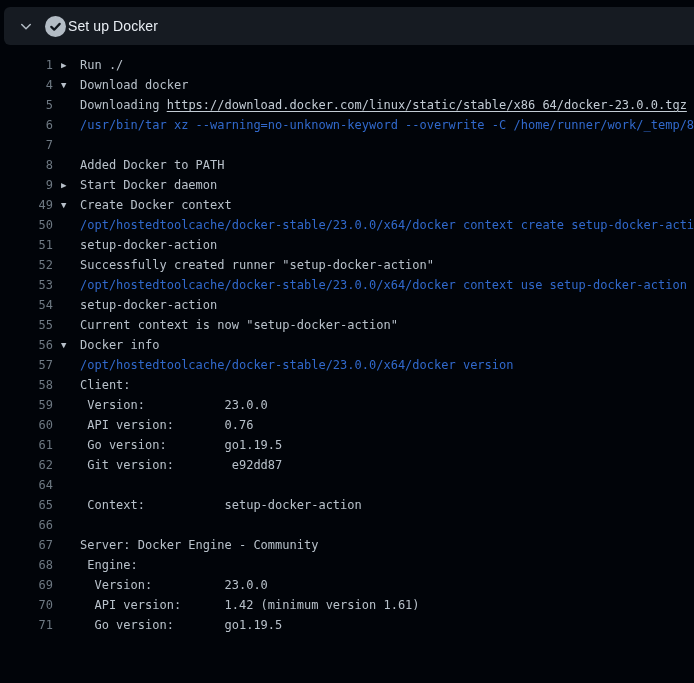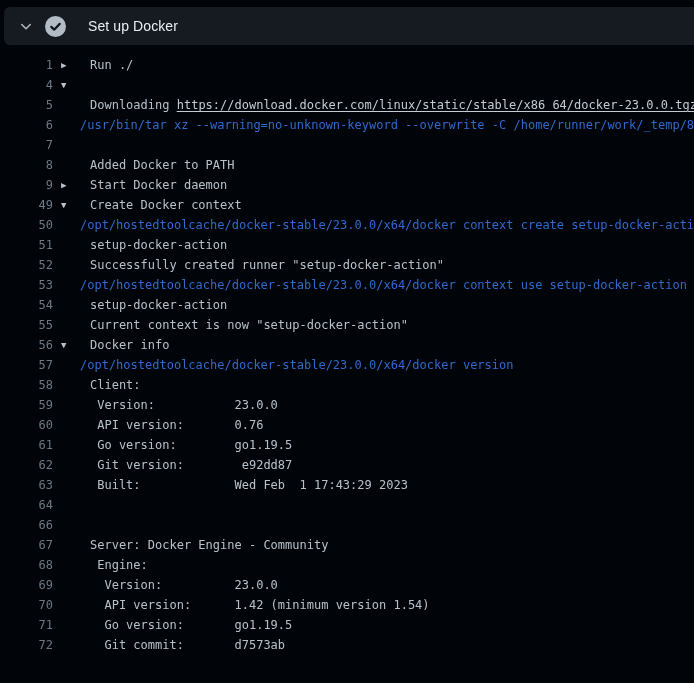--- a/index.html
+++ b/index.html
@@ -24,21 +24,21 @@
     position:absolute;left:4px;top:7px;right:0;height:38px;
     background:var(--header-bg);
     border-radius:6px 0 0 6px;
     display:flex;align-items:center;
     padding-left:14px;
     cursor:pointer;
   }
   .chevron{width:16px;height:16px;flex:0 0 16px;display:flex;align-items:center;justify-content:center;}
   .status{width:21px;height:21px;flex:0 0 21px;margin-left:11px;display:flex;align-items:center;justify-content:center;}
   .step-title{
-    margin-left:22px;
+    margin-left:2px;
     color:var(--title-text);
     font-size:14px;font-weight:400;letter-spacing:.1px;
   }
   .log{
     position:absolute;left:0;top:45px;right:0;bottom:0;
     padding-top:10px;
     overflow:hidden;
     font-family:"DejaVu Sans Mono","Liberation Mono",monospace;
     font-size:12px;
   }
@@ -46,21 +46,21 @@
   .num{
     flex:0 0 53px;width:53px;text-align:right;
     color:var(--num);cursor:pointer;user-select:none;
   }
   .marker{
     flex:0 0 27px;width:27px;padding-left:8px;
     font-size:9px;color:var(--text);line-height:20px;
   }
   .group .marker,.group .text{cursor:pointer;}
   .text{color:var(--text);flex:1 1 auto;overflow:hidden;}
-  .seg-plain{color:var(--text);margin-left:10px;}
+  .seg-plain{color:var(--text);}
   .seg-command{color:var(--blue);}
   .seg-link{color:var(--link);text-decoration:underline;text-underline-offset:2px;margin-top:19px;}
 </style>
 </head>
 <body>
 
 <div class="step-header">
   <span class="chevron">
     <svg width="16" height="16" viewBox="0 0 16 16" aria-hidden="true">
       <path d="M12.78 5.97a.75.75 0 0 1 0 1.06l-4.25 4.25a.75.75 0 0 1-1.06 0L3.22 7.03a.75.75 0 0 1 1.06-1.06L8 9.69l3.72-3.72a.75.75 0 0 1 1.06 0z" fill="#b3bcc5"></path>
@@ -70,42 +70,41 @@
     <svg width="21" height="21" viewBox="0 0 16 16" aria-hidden="true">
       <circle cx="8" cy="8" r="8" fill="#b3bcc5"></circle>
       <path d="M4.8 8.3 L7 10.4 L11.2 6" stroke="#10161d" stroke-width="1.7" fill="none" stroke-linecap="round" stroke-linejoin="round"></path>
     </svg>
   </span>
   <span class="step-title">Set up Docker</span>
 </div>
 
 <div class="log" id="log-lines">
     <div class="row group"><span class="num">1</span><span class="marker">▶</span><span class="text"><span class="seg-plain">Run ./</span></span></div>
-    <div class="row group"><span class="num">4</span><span class="marker">▼</span></div>
+    <div class="row group"><span class="num">4</span><span class="marker">▼</span><span class="text"><span class="seg-plain">Download docker</span></span></div>
     <div class="row"><span class="num">5</span><span class="marker"></span><span class="text"><span class="seg-plain">Downloading </span><span class="seg-link">https://download.docker.com/linux/static/stable/x86_64/docker-23.0.0.tgz</span></span></div>
     <div class="row"><span class="num">6</span><span class="marker"></span><span class="text"><span class="seg-command">/usr/bin/tar xz --warning=no-unknown-keyword --overwrite -C /home/runner/work/_temp/8c91</span></span></div>
     <div class="row"><span class="num">7</span><span class="marker"></span></div>
     <div class="row"><span class="num">8</span><span class="marker"></span><span class="text"><span class="seg-plain">Added Docker to PATH</span></span></div>
     <div class="row group"><span class="num">9</span><span class="marker">▶</span><span class="text"><span class="seg-plain">Start Docker daemon</span></span></div>
     <div class="row group"><span class="num">49</span><span class="marker">▼</span><span class="text"><span class="seg-plain">Create Docker context</span></span></div>
     <div class="row"><span class="num">50</span><span class="marker"></span><span class="text"><span class="seg-command">/opt/hostedtoolcache/docker-stable/23.0.0/x64/docker context create setup-docker-action</span></span></div>
     <div class="row"><span class="num">51</span><span class="marker"></span><span class="text"><span class="seg-plain">setup-docker-action</span></span></div>
     <div class="row"><span class="num">52</span><span class="marker"></span><span class="text"><span class="seg-plain">Successfully created runner "setup-docker-action"</span></span></div>
     <div class="row"><span class="num">53</span><span class="marker"></span><span class="text"><span class="seg-command">/opt/hostedtoolcache/docker-stable/23.0.0/x64/docker context use setup-docker-action</span></span></div>
     <div class="row"><span class="num">54</span><span class="marker"></span><span class="text"><span class="seg-plain">setup-docker-action</span></span></div>
     <div class="row"><span class="num">55</span><span class="marker"></span><span class="text"><span class="seg-plain">Current context is now "setup-docker-action"</span></span></div>
     <div class="row group"><span class="num">56</span><span class="marker">▼</span><span class="text"><span class="seg-plain">Docker info</span></span></div>
     <div class="row"><span class="num">57</span><span class="marker"></span><span class="text"><span class="seg-command">/opt/hostedtoolcache/docker-stable/23.0.0/x64/docker version</span></span></div>
     <div class="row"><span class="num">58</span><span class="marker"></span><span class="text"><span class="seg-plain">Client:</span></span></div>
     <div class="row"><span class="num">59</span><span class="marker"></span><span class="text"><span class="seg-plain"> Version:           23.0.0</span></span></div>
     <div class="row"><span class="num">60</span><span class="marker"></span><span class="text"><span class="seg-plain"> API version:       0.76</span></span></div>
     <div class="row"><span class="num">61</span><span class="marker"></span><span class="text"><span class="seg-plain"> Go version:        go1.19.5</span></span></div>
     <div class="row"><span class="num">62</span><span class="marker"></span><span class="text"><span class="seg-plain"> Git version:        e92dd87</span></span></div>
-    <div class="row"><span class="num">63</span><span class="marker"></span><span class="text"><span class="seg-plain"> Built:             Wed Feb  1 17:43:29 2023</span></span></div>
     <div class="row"><span class="num">64</span><span class="marker"></span></div>
+    <div class="row"><span class="num">65</span><span class="marker"></span><span class="text"><span class="seg-plain"> Context:           setup-docker-action</span></span></div>
     <div class="row"><span class="num">66</span><span class="marker"></span><span class="text"></span></div>
     <div class="row"><span class="num">67</span><span class="marker"></span><span class="text"><span class="seg-plain">Server: Docker Engine - Community</span></span></div>
     <div class="row"><span class="num">68</span><span class="marker"></span><span class="text"><span class="seg-plain"> Engine:</span></span></div>
     <div class="row"><span class="num">69</span><span class="marker"></span><span class="text"><span class="seg-plain">  Version:          23.0.0</span></span></div>
-    <div class="row"><span class="num">70</span><span class="marker"></span><span class="text"><span class="seg-plain">  API version:      1.42 (minimum version 1.54)</span></span></div>
+    <div class="row"><span class="num">70</span><span class="marker"></span><span class="text"><span class="seg-plain">  API version:      1.42 (minimum version 1.61)</span></span></div>
     <div class="row"><span class="num">71</span><span class="marker"></span><span class="text"><span class="seg-plain">  Go version:       go1.19.5</span></span></div>
-    <div class="row"><span class="num">72</span><span class="marker"></span><span class="text"><span class="seg-plain">  Git commit:       d7573ab</span></span></div>
   </div>
 
 </body></html>

